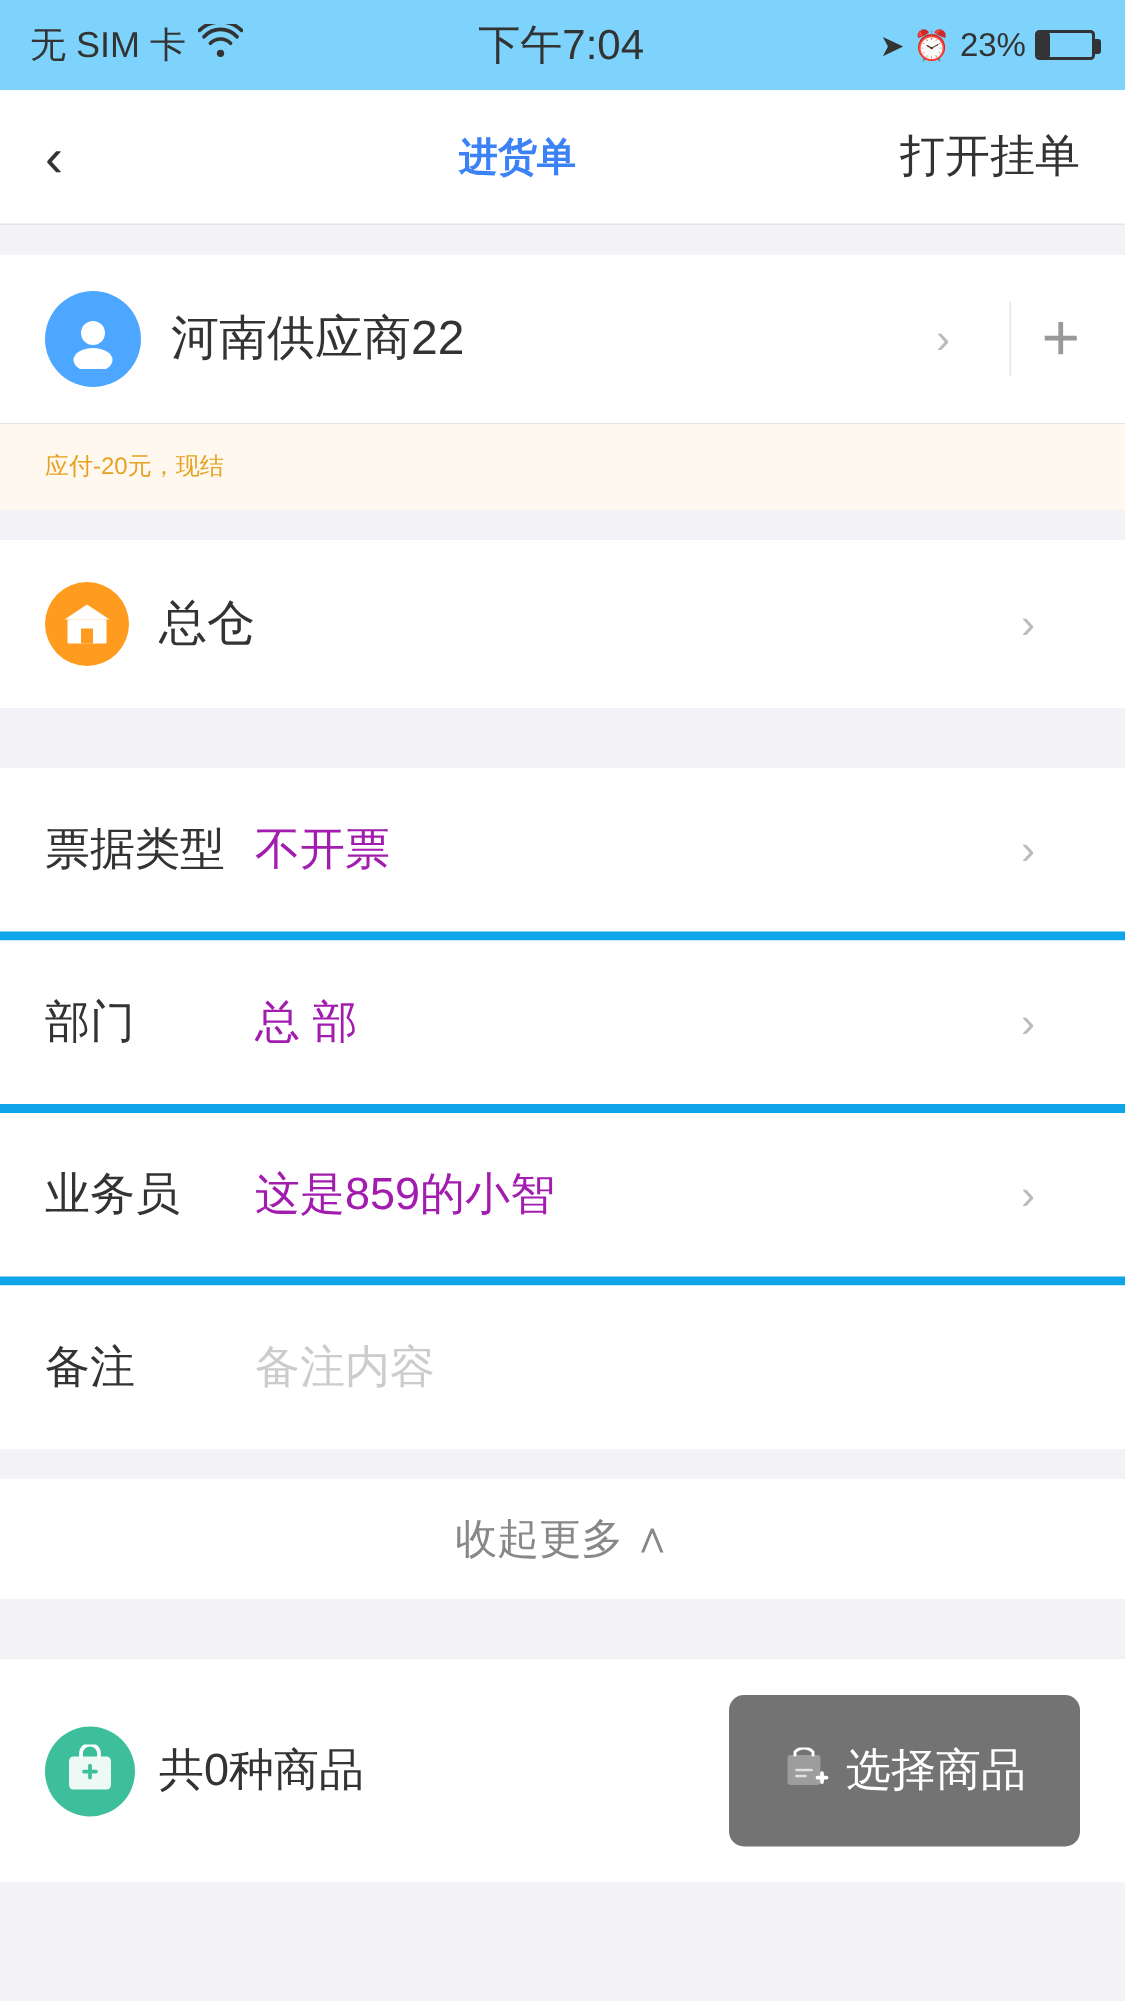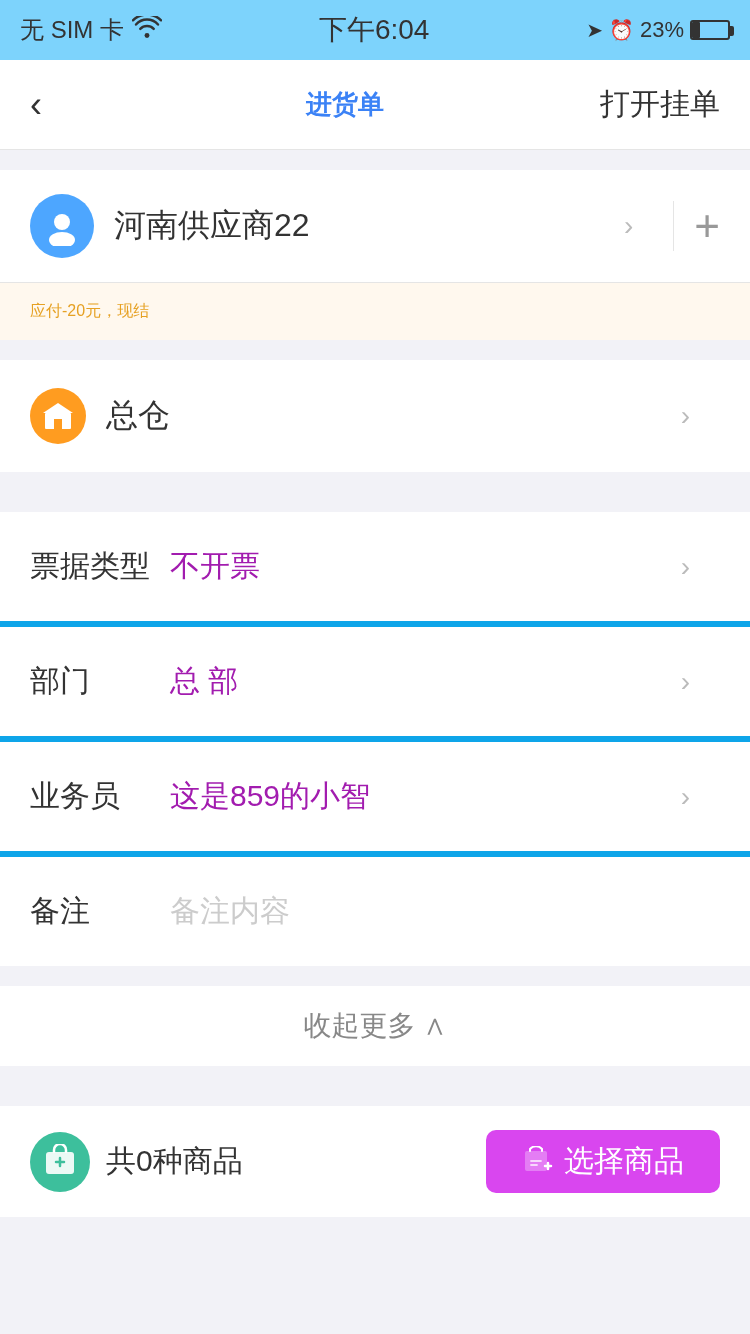--- a/index.html
+++ b/index.html
@@ -227,24 +227,24 @@
       display: flex;
       align-items: center;
       justify-content: center;
     }
     .product-icon svg { width: 36px; height: 36px; }
     .product-count-text {
       font-size: 30px;
       color: #333;
     }
     .select-product-btn {
-      background: #d946ef;
+      background: #737373;
       color: #fff;
       font-size: 30px;
-      padding: 11px 36px;
+      padding: 30px 36px;
       border-radius: 10px;
       display: flex;
       align-items: center;
       gap: 10px;
       cursor: pointer;
     }
     .select-product-btn svg { width: 32px; height: 32px; }
 
     .page-bg {
       background: #f2f2f7;
@@ -259,21 +259,21 @@
     <span>无 SIM 卡</span>
     <span>
       <svg viewBox="0 0 24 18" fill="none" xmlns="http://www.w3.org/2000/svg" style="width:30px;height:22px;">
         <path d="M12 14a2 2 0 1 1 0 4 2 2 0 0 1 0-4z" fill="#333"></path>
         <path d="M6.5 10.5a7.7 7.7 0 0 1 11 0" stroke="#333" stroke-width="2" fill="none" stroke-linecap="round"></path>
         <path d="M3 7a12 12 0 0 1 18 0" stroke="#333" stroke-width="2" fill="none" stroke-linecap="round"></path>
         <path d="M0.5 3.5a16.5 16.5 0 0 1 23 0" stroke="#333" stroke-width="2" fill="none" stroke-linecap="round"></path>
       </svg>
     </span>
   </div>
-  <div class="status-center">下午6:04</div>
+  <div class="status-center">下午7:04</div>
   <div class="status-right">
     <span style="font-size:20px;">➤</span>
     <span style="font-size:20px;">⏰</span>
     <span>23%</span>
     <span style="display:inline-block;width:40px;height:20px;border:2px solid #333;border-radius:3px;position:relative;">
       <span style="display:block;width:23%;height:100%;background:#333;border-radius:1px;"></span>
       <span style="position:absolute;right:-6px;top:4px;width:4px;height:10px;background:#333;border-radius:0 2px 2px 0;"></span>
     </span>
   </div>
 </div>

